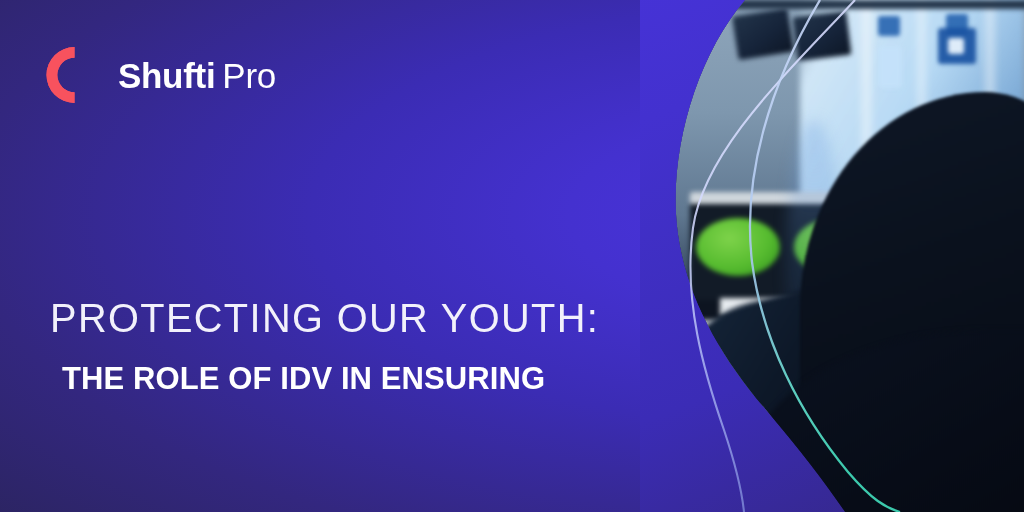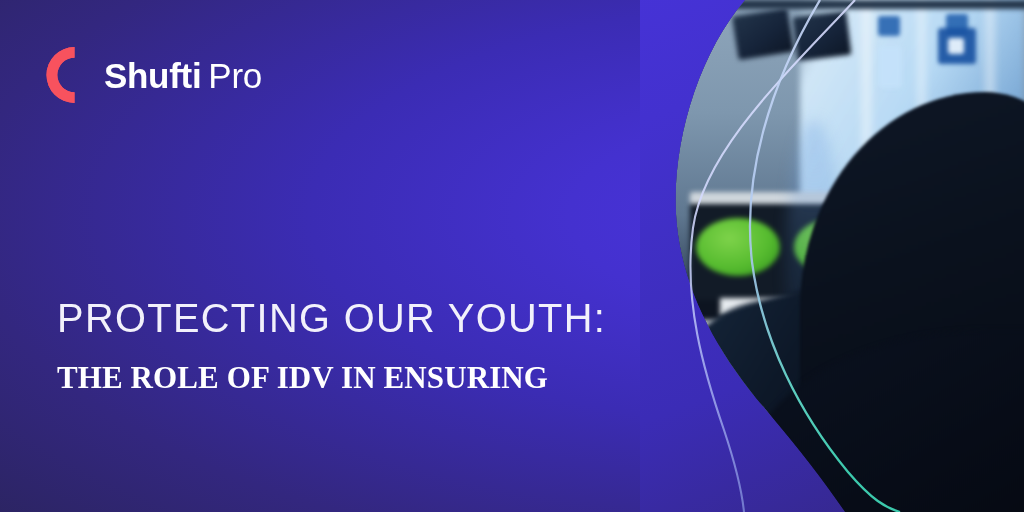--- a/index.html
+++ b/index.html
@@ -153,59 +153,59 @@
     pointer-events: none;
   }
 
   
   .logo {
     position: absolute;
     left: 44px;
     top: 45px;
     display: flex;
     align-items: center;
+    gap: 14px;
   }
   .logo-mark { width: 60px; height: 60px; display: block; }
   .logo-text {
     font-size: 35px;
     letter-spacing: -0.3px;
     color: #ffffff;
     white-space: nowrap;
     line-height: 1;
   }
   .logo-text .t-bold { font-weight: 700; }
   .logo-text .t-light { font-weight: 300; margin-left: 7px; }
 
   
   .headline {
     position: absolute;
-    left: 57px;
+    left: 50px;
     top: 296px;
     width: 640px;
   }
   .hl-thin {
     font-size: 41px;
     font-weight: 300;
     letter-spacing: 1.4px;
     color: #f2f1fb;
     line-height: 1.12;
     margin: 0 0 11px 0;
     transform: scaleX(0.97);
     transform-origin: left center;
     white-space: nowrap;
   }
   .hl-bold {
     font-size: 31px;
     font-weight: 700;
     letter-spacing: 0.1px;
     color: #ffffff;
     line-height: 1.62;
-    margin: 0;
+    margin: 12px;
     white-space: nowrap;
-    font-family: Liberation Serif, serif;
   }
 </style>
 </head>
 <body>
 
 <div class="banner">
 
   <div class="photo-wrap">
     <div class="photo">
 

